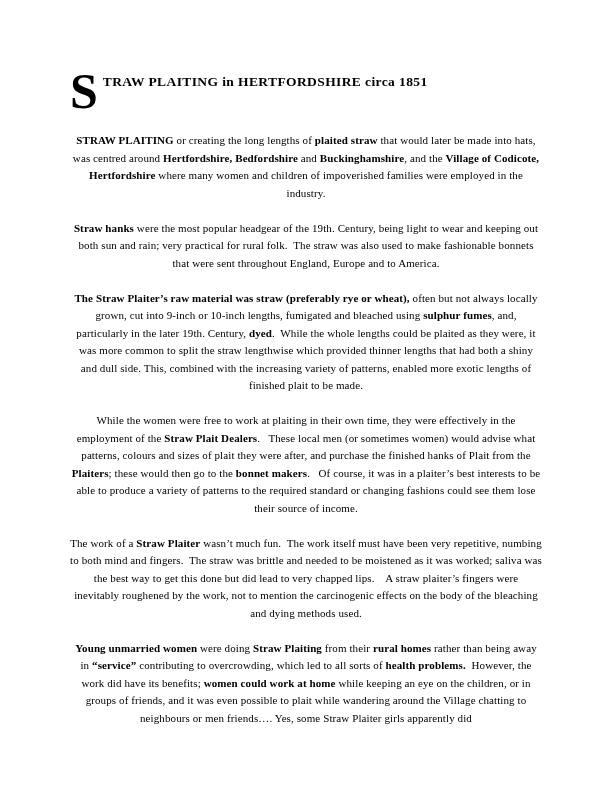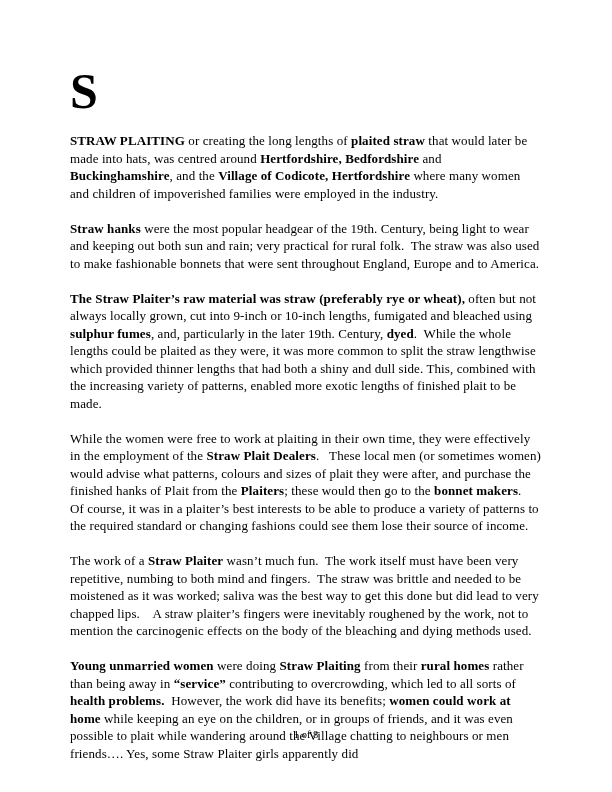--- a/index.html
+++ b/index.html
@@ -32,48 +32,48 @@
     letter-spacing: 0;
   }
   .title-text {
     font-size: 13.5px;
     font-weight: bold;
     padding-top: 3px;
     letter-spacing: 0.4px;
     white-space: pre-wrap;
   }
   .para {
-    font-size: 13px;
+    font-size: 11px;
     line-height: 17.5px;
     margin-bottom: 17.5px;
     white-space: pre-wrap;
-    text-align: left;
+    text-align: center;
     letter-spacing: 0.1px;
   }
   .para .bold { font-weight: bold; }
   .footer {
     position: absolute;
     left: 0;
     right: 0;
     top: 729px;
     text-align: center;
     font-size: 10.5px;
   }
 </style>
 </head>
 <body>
 
 <div class="page">
   <div class="content">
     <div class="title-block">
       <span class="dropcap">S</span>
+      <span class="title-text">TRAW PLAITING in HERTFORDSHIRE circa 1851</span>
     </div>
     <div>
         <p class="para"><span class="bold">STRAW PLAITING</span><span> or creating the long lengths of </span><span class="bold">plaited straw</span><span> that would later be made into hats, was centred around </span><span class="bold">Hertfordshire, Bedfordshire</span><span> and </span><span class="bold">Buckinghamshire</span><span>, and the </span><span class="bold">Village of Codicote, Hertfordshire</span><span> where many women and children of impoverished families were employed in the industry.</span></p>
         <p class="para"><span class="bold">Straw hanks</span><span> were the most popular headgear of the 19th. Century, being light to wear and keeping out both sun and rain; very practical for rural folk.  The straw was also used to make fashionable bonnets that were sent throughout England, Europe and to America.</span></p>
         <p class="para"><span class="bold">The Straw Plaiter’s raw material was straw (preferably rye or wheat),</span><span> often but not always locally grown, cut into 9-inch or 10-inch lengths, fumigated and bleached using </span><span class="bold">sulphur fumes</span><span>, and, particularly in the later 19th. Century, </span><span class="bold">dyed</span><span>.  While the whole lengths could be plaited as they were, it was more common to split the straw lengthwise which provided thinner lengths that had both a shiny and dull side. This, combined with the increasing variety of patterns, enabled more exotic lengths of finished plait to be made.</span></p>
         <p class="para"><span>While the women were free to work at plaiting in their own time, they were effectively in the employment of the </span><span class="bold">Straw Plait Dealers</span><span>.   These local men (or sometimes women) would advise what patterns, colours and sizes of plait they were after, and purchase the finished hanks of Plait from the </span><span class="bold">Plaiters</span><span>; these would then go to the </span><span class="bold">bonnet makers</span><span>.   Of course, it was in a plaiter’s best interests to be able to produce a variety of patterns to the required standard or changing fashions could see them lose their source of income.</span></p>
         <p class="para"><span>The work of a </span><span class="bold">Straw Plaiter</span><span> wasn’t much fun.  The work itself must have been very repetitive, numbing to both mind and fingers.  The straw was brittle and needed to be moistened as it was worked; saliva was the best way to get this done but did lead to very chapped lips.    A straw plaiter’s fingers were inevitably roughened by the work, not to mention the carcinogenic effects on the body of the bleaching and dying methods used.</span></p>
         <p class="para"><span class="bold">Young unmarried women</span><span> were doing </span><span class="bold">Straw Plaiting</span><span> from their </span><span class="bold">rural homes</span><span> rather than being away in </span><span class="bold">“service”</span><span> contributing to overcrowding, which led to all sorts of </span><span class="bold">health problems.</span><span>  However, the work did have its benefits; </span><span class="bold">women could work at home</span><span> while keeping an eye on the children, or in groups of friends, and it was even possible to plait while wandering around the Village chatting to neighbours or men friends…. Yes, some Straw Plaiter girls apparently did</span></p>
       </div>
   </div>
-  <div class="footer">1 of 8</div>
 </div>
 
 </body></html>

